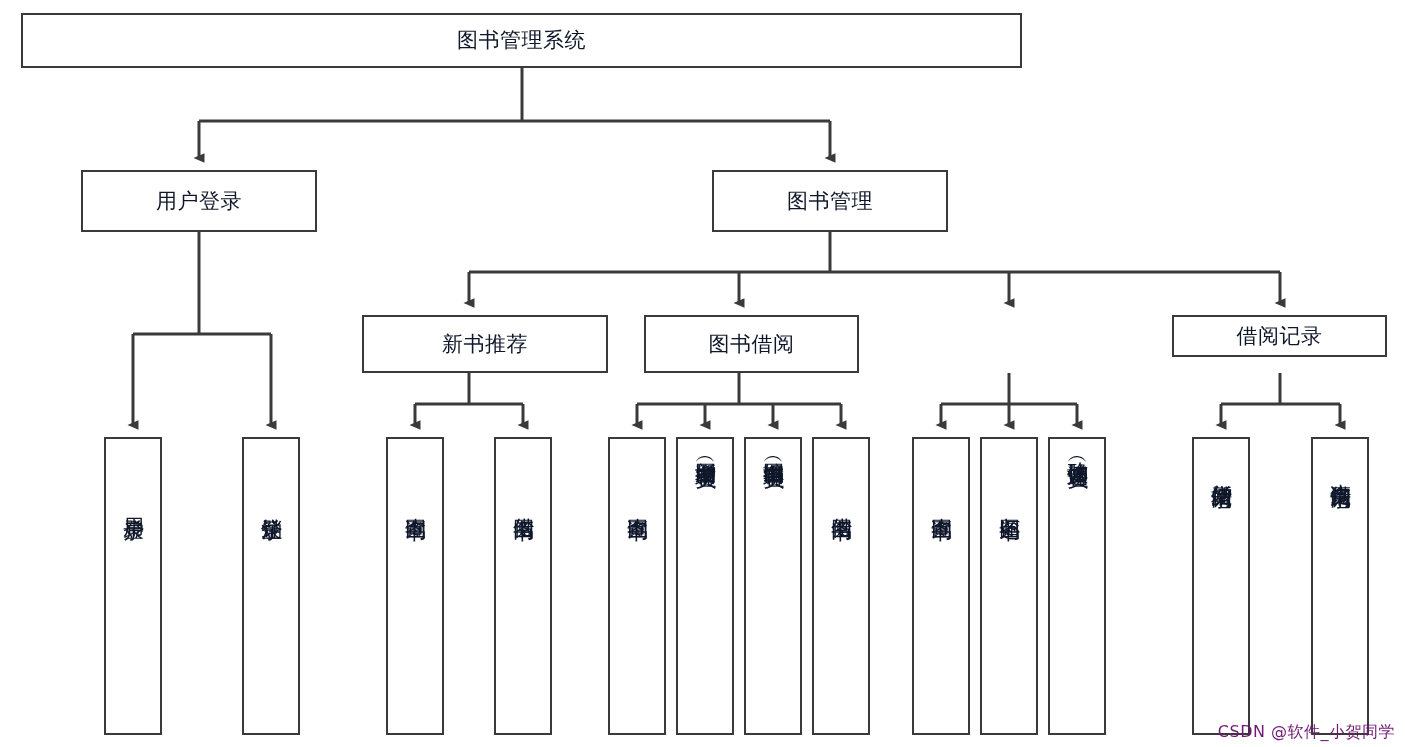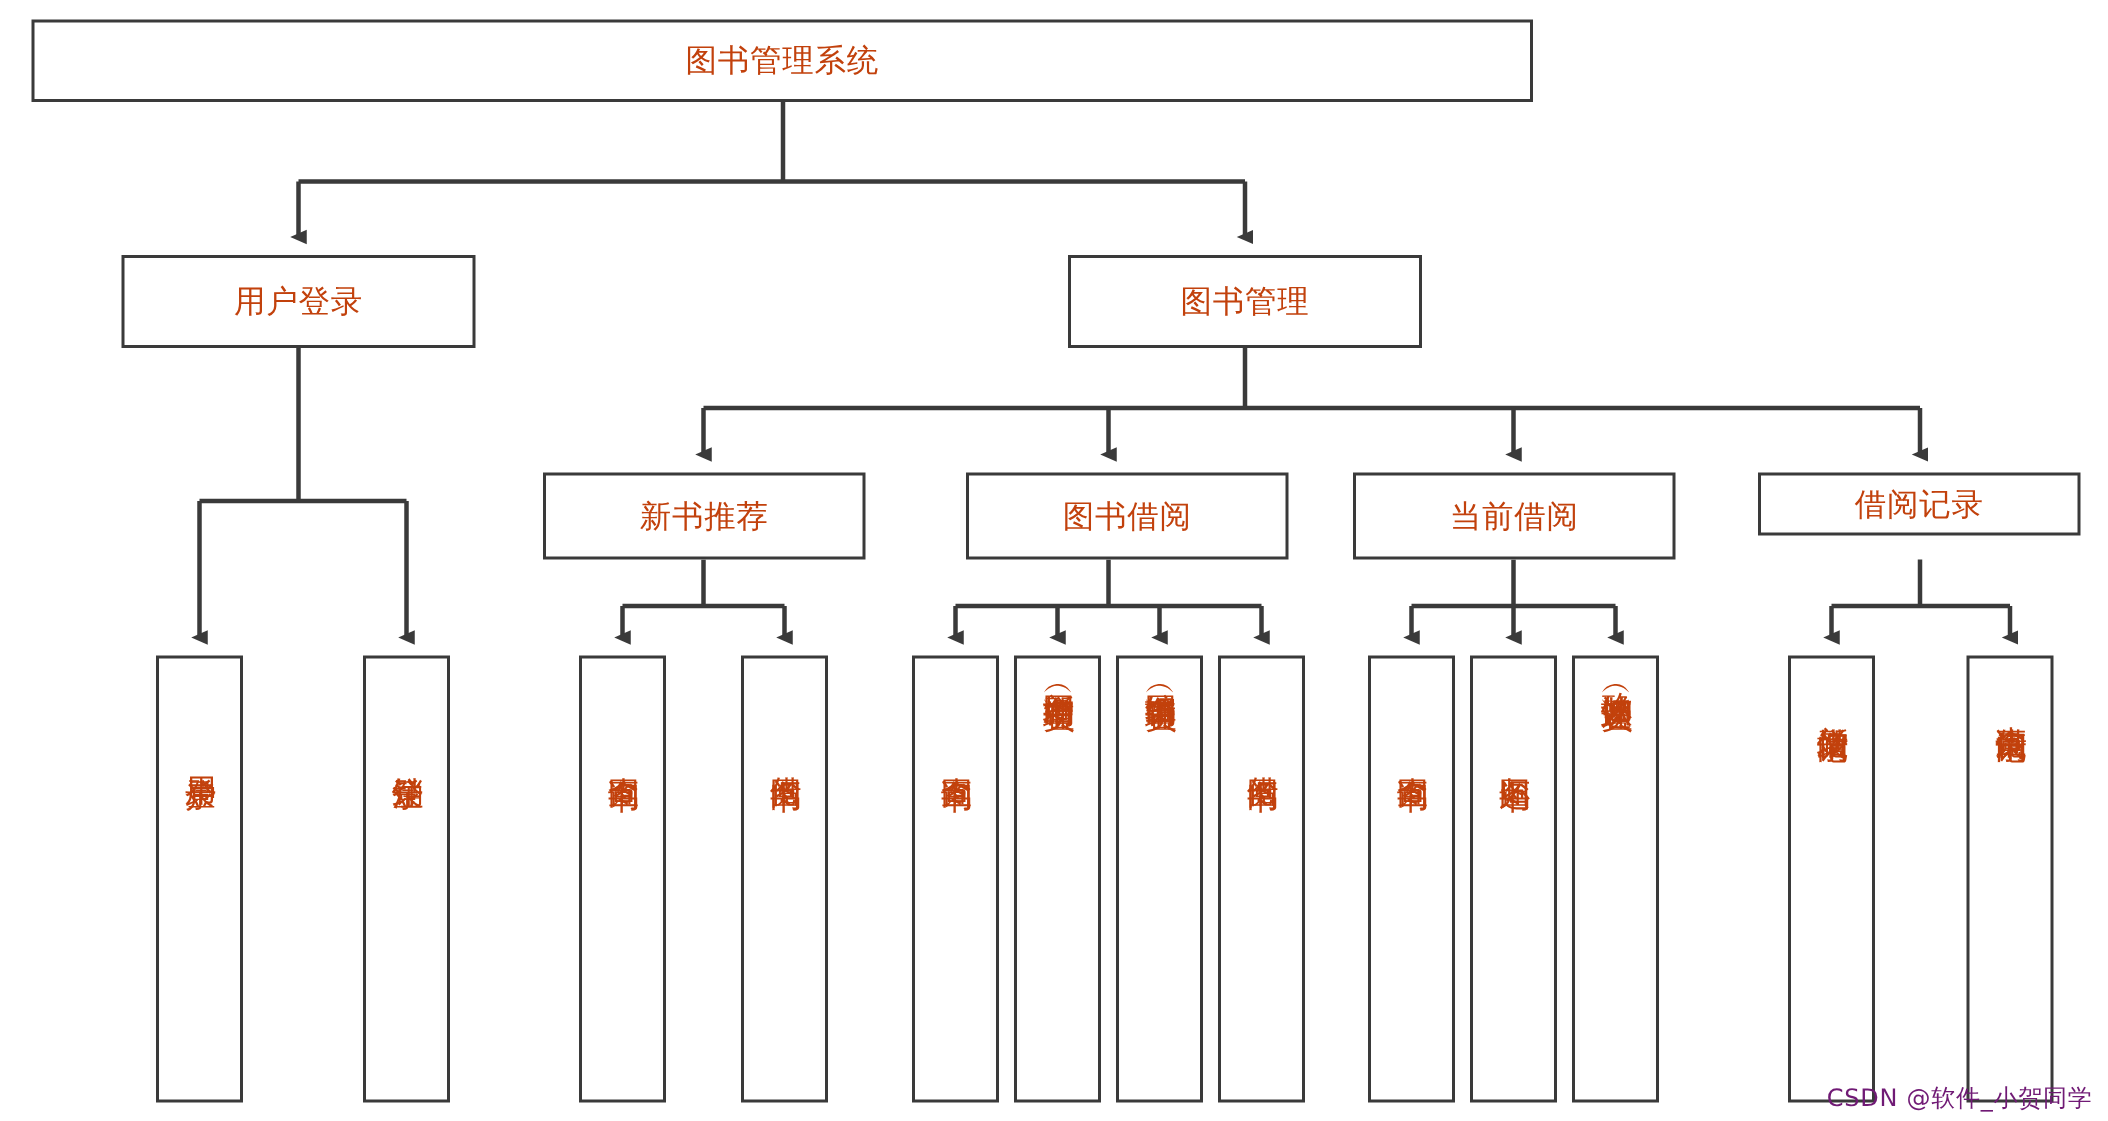--- a/index.html
+++ b/index.html
@@ -24,21 +24,21 @@
     pointer-events: none;
   }
   .node {
     position: absolute;
     box-sizing: border-box;
     border: 2.5px solid #3a3a3a;
     background: #ffffff;
     display: flex;
     align-items: center;
     justify-content: center;
-    color: #c2410c;
+    color: #0f172a;
     font-family: Liberation Serif, serif;
   }
   .node-h .label {
     font-size: 21px;
     letter-spacing: 0.5px;
     white-space: nowrap;
     line-height: 1;
   }
   .node-v {
     align-items: flex-start;
@@ -123,28 +123,25 @@
     <span class="label">图书管理系统</span>
   </div>
 
   <div class="node node-h" style="left:81px; top:170px; width:236px; height:62px;">
     <span class="label">用户登录</span>
   </div>
   <div class="node node-h" style="left:712px; top:170px; width:236px; height:62px;">
     <span class="label">图书管理</span>
   </div>
 
-  <div class="node node-h" style="left:362px; top:315px; width:215px; height:58px;">
+  <div class="node node-h" style="left:362px; top:315px; width:246px; height:58px;">
     <span class="label">新书推荐</span>
   </div>
   <div class="node node-h" style="left:632px; top:315px; width:215px; height:58px;margin-left:12px;">
     <span class="label">图书借阅</span>
-  </div>
-  <div class="node node-h" style="left:902px; top:315px; width:215px; height:58px;">
-    <span class="label">当前借阅</span>
   </div>
   <div class="node node-h" style="left:1172px; top:315px; width:215px; height:42px;align-items:center;">
     <span class="label">借阅记录</span>
   </div>
 
   <div class="node node-v" style="left:104px; top:437px; width:58px; height:298px; padding-top:62px;">
     <span class="label">用户登录</span>
   </div>
   <div class="node node-v" style="left:242px; top:437px; width:58px; height:298px; padding-top:62px;">
     <span class="label">注销登录</span>

